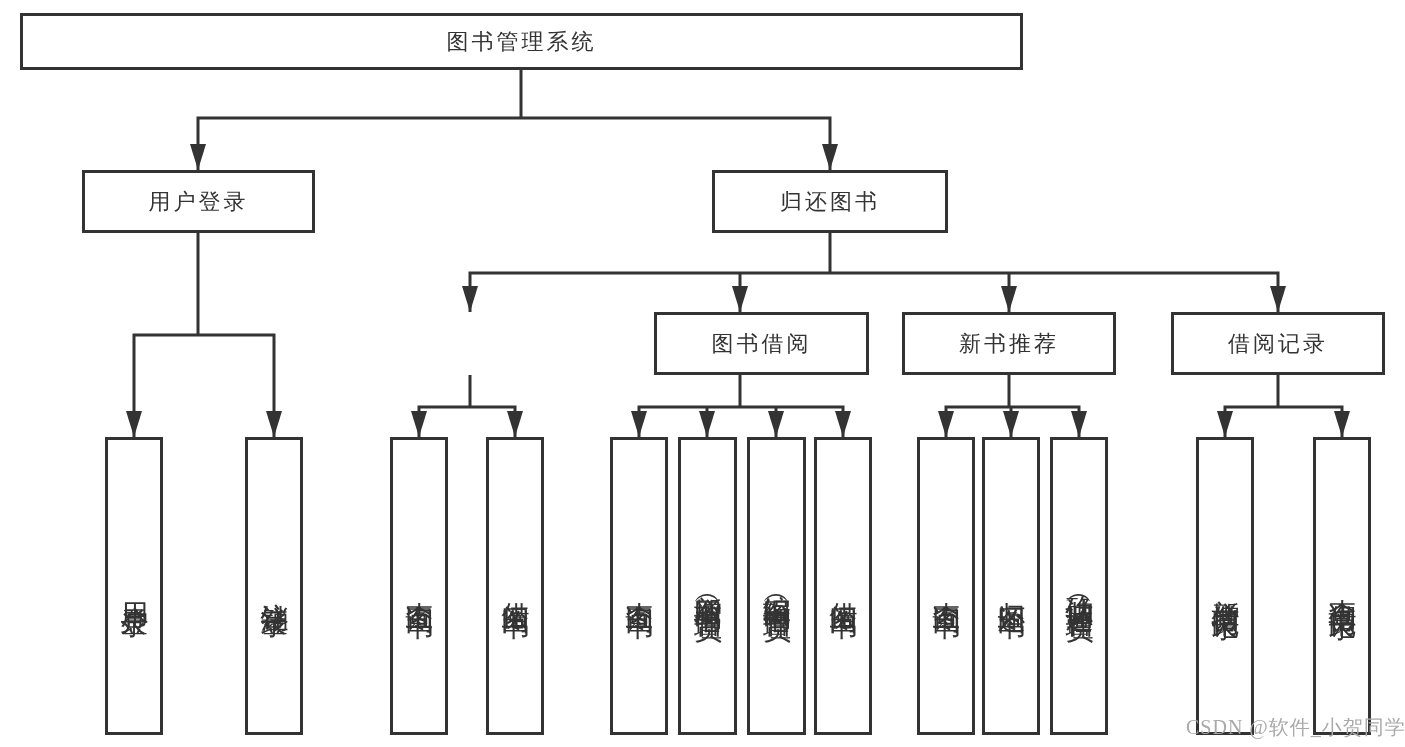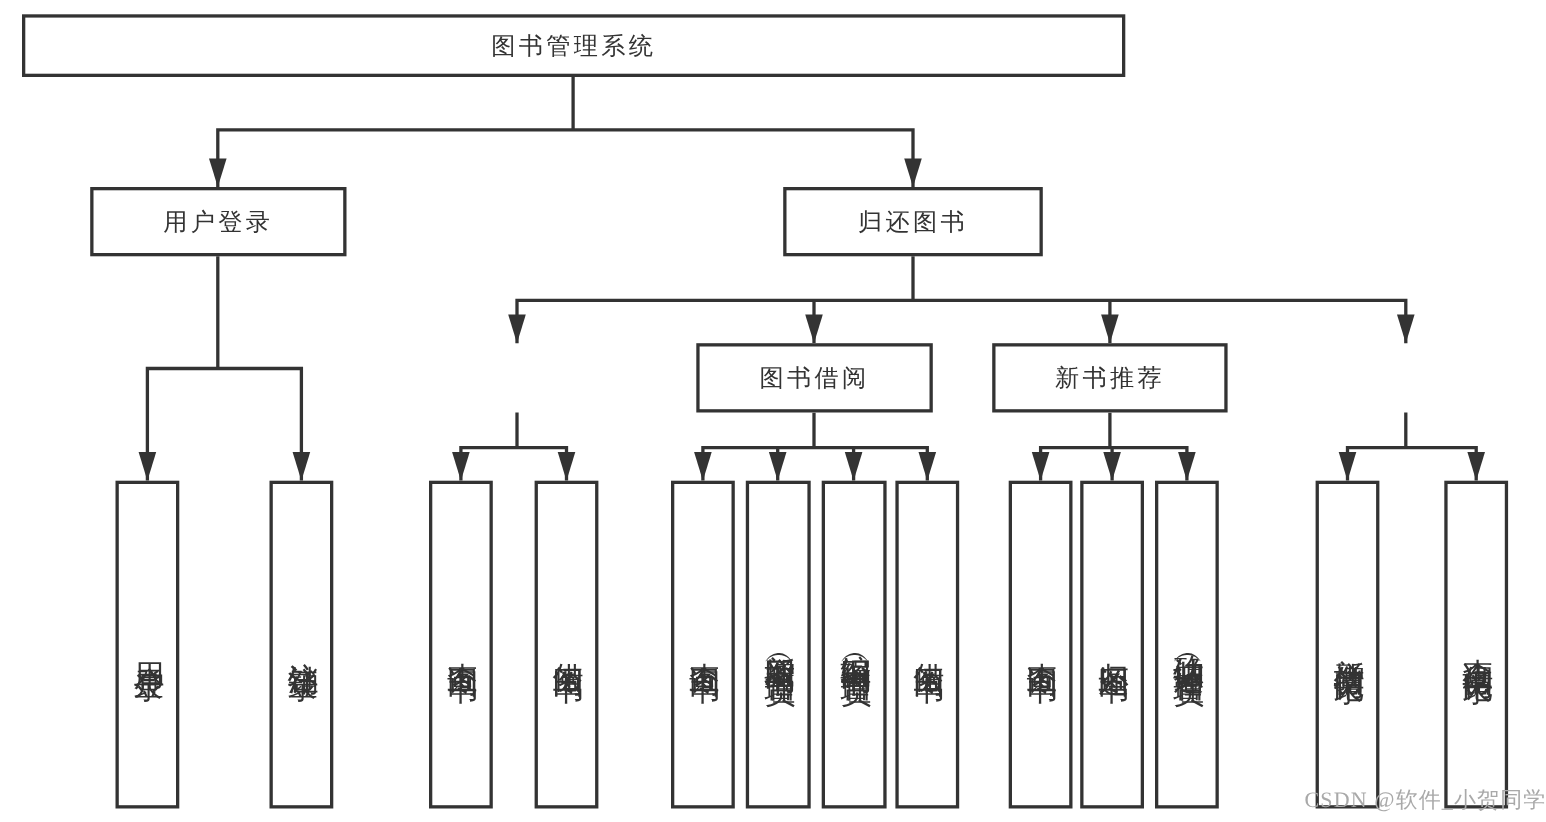--- a/index.html
+++ b/index.html
@@ -111,25 +111,28 @@
     <span class="hlabel">图书管理系统</span>
   </div>
 
   <div class="box" style="left:82px;top:170px;width:233px;height:63px">
     <span class="hlabel">用户登录</span>
   </div>
   <div class="box" style="left:712px;top:170px;width:236px;height:63px">
     <span class="hlabel">归还图书</span>
   </div>
 
-  <div class="box" style="left:633px;top:312px;width:215px;height:63px">
+  <div class="box" style="left:654px;top:312px;width:215px;height:63px">
     <span class="hlabel">图书借阅</span>
   </div>
   <div class="box" style="left:902px;top:312px;width:214px;height:63px">
     <span class="hlabel">新书推荐</span>
+  </div>
+  <div class="box" style="left:1171px;top:312px;width:214px;height:63px">
+    <span class="hlabel">借阅记录</span>
   </div>
 
   <div class="box" style="left:105px;top:437px;width:58px;height:298px">
     <span class="vlabel">用户登录</span>
   </div>
   <div class="box" style="left:245px;top:437px;width:58px;height:298px">
     <span class="vlabel">注销登录</span>
   </div>
 
   <div class="box" style="left:390px;top:437px;width:58px;height:298px">

